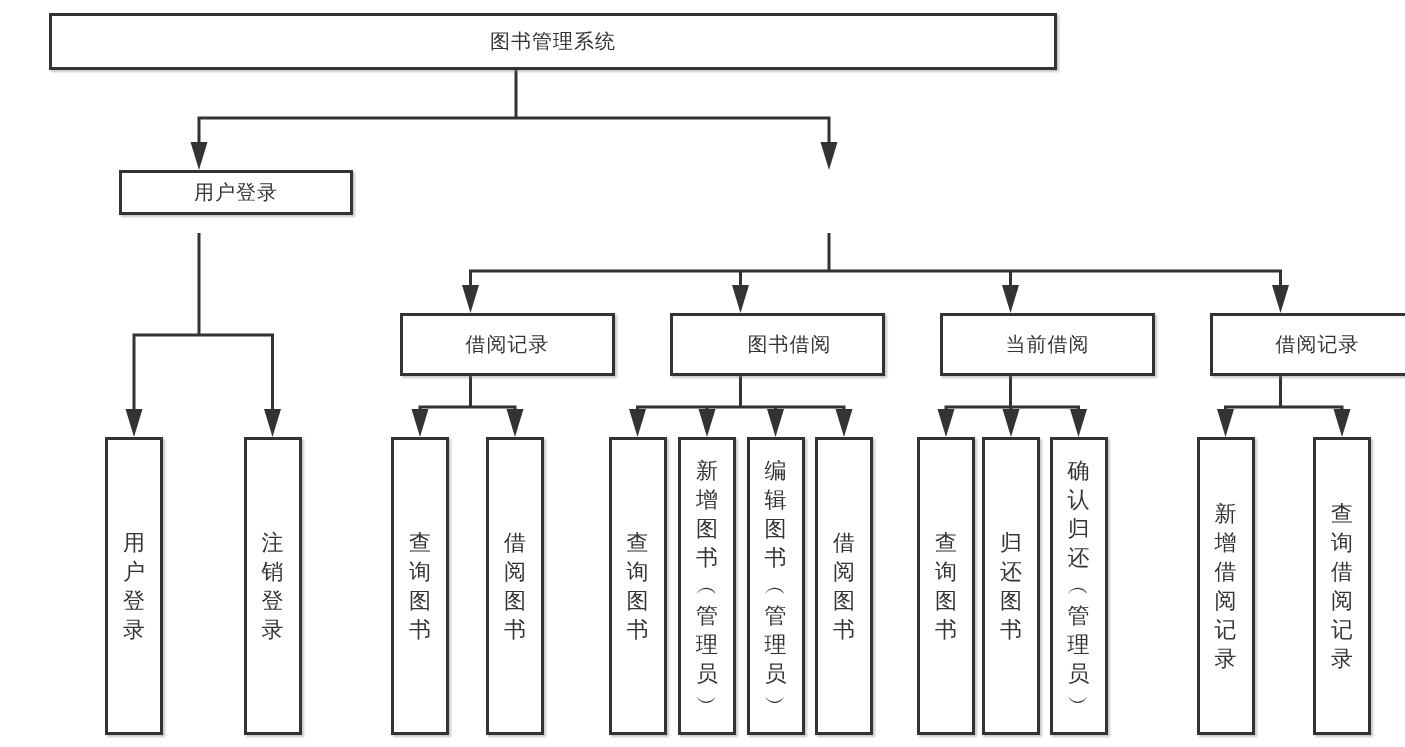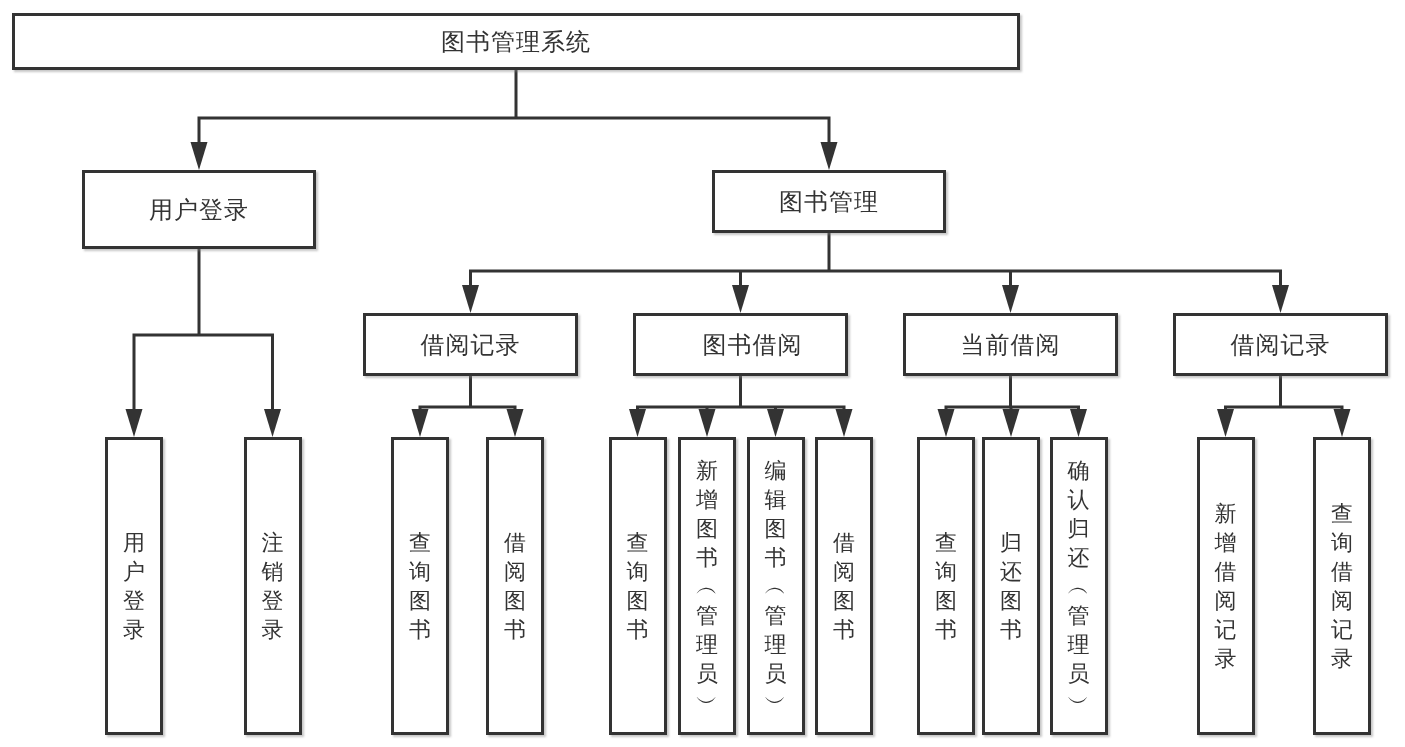--- a/index.html
+++ b/index.html
@@ -21,31 +21,31 @@
     position: absolute;
     background: var(--box-fill, #ffffff);
     border: 3px solid var(--border, #333333);
     box-shadow: 2px 2px 2px rgba(130,130,130,0.45);
     display: flex;
     align-items: center;
     justify-content: center;
     color: var(--text, #333333);
     box-sizing: border-box;
   }
-  .node-h { font-size: 24px; letter-spacing: 1px; white-space: nowrap; }
+  .node-h { font-size: 20px; letter-spacing: 1px; white-space: nowrap; margin-left: 37px; }
   .node-v { flex-direction: column; font-size: 22px; }
   .node-v .vchar {
     display: block;
     line-height: 29px;
     height: 29px;
     text-align: center;
   }
   
   .n-root { left: 12px;     top: 13px;  width: 1008px; height: 57px; }
-  .n-l2a  { left: 82px;     top: 170px; width: 234px;  height: 79px; }
+  .n-l2a  { left: 82px;     top: 170px; width: 234px;  height: 45px; }
   .n-l2b  { left: 712px;    top: 170px; width: 234px;  height: 63px; }
   .n-l3   { top: 313px;     width: 215px; height: 63px; }
   .n-l3a  { left: 363px; }  .n-l3b  { left: 633px; padding-left: 24px; }
   .n-l3c  { left: 903px; }  .n-l3d  { left: 1173px; }
   .leaf   { top: 437px; width: 58px; height: 298px; }
   .lf1  { left: 105px; }   .lf2  { left: 243.5px; }
   .lf3  { left: 391px; }   .lf4  { left: 486px; }
   .lf5  { left: 608.5px; } .lf6  { left: 678px; }
   .lf7  { left: 746.5px; } .lf8  { left: 815px; }
   .lf9  { left: 917px; }   .lf10 { left: 982px; }
@@ -108,23 +108,20 @@
       <polygon points="1333.5,409 1350.5,409 1342,437" fill="#333333"></polygon>
     </svg>
 
   <div class="node node-h n-root">
     <span>图书管理系统</span>
   </div>
 
   <div class="node node-h n-l2a">
     <span>用户登录</span>
   </div>
-  <div class="node node-h n-l2b">
-    <span>图书管理</span>
-  </div>
 
   <div class="node node-h n-l3 n-l3a">
     <span>借阅记录</span>
   </div>
   <div class="node node-h n-l3 n-l3b">
     <span>图书借阅</span>
   </div>
   <div class="node node-h n-l3 n-l3c">
     <span>当前借阅</span>
   </div>

